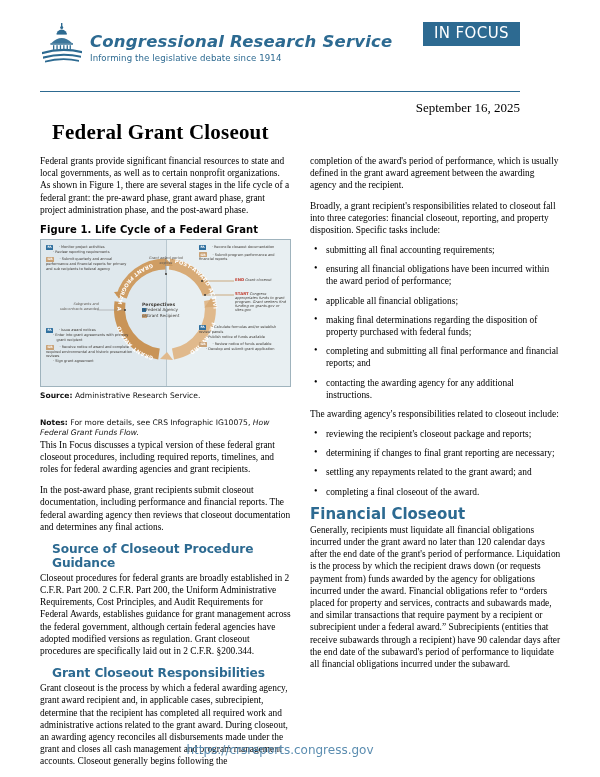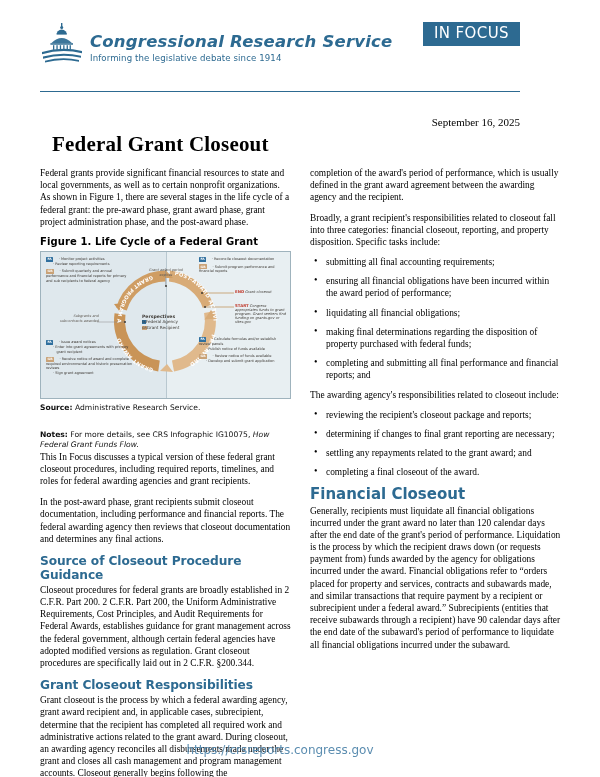--- a/index.html
+++ b/index.html
@@ -71,22 +71,22 @@
     line-height: 1.15;
   }
   .rule {
     border-top: 1.6px solid #2d6a91;
     margin-top: 7px;
   }
 
   
   .date-line {
     text-align: right;
-    font-size: 11px;
-    margin-top: 24px;
+    font-size: 13px;
+    margin-top: 8px;
     color: #000;
   }
   .doc-title {
     font-family: "Liberation Serif", serif;
     font-weight: bold;
     font-size: 21px;
     letter-spacing: 0.2px;
     margin: 5px 0 11px 12px;
     line-height: 1.1;
   }
@@ -103,21 +103,21 @@
     font-size: 9.4px;
     line-height: 1.295;
     margin: 0 0 8px 0;
     text-align: left;
   }
   .h2 {
     font-family: "DejaVu Sans", sans-serif;
     font-weight: bold;
     font-size: 12.2px;
     color: #2d6a91;
-    margin: 9px 0 2px 0;
+    margin: 9px 0 2px 12px;
     line-height: 1.15;
     letter-spacing: -0.1px;
   }
   .h3 {
     font-family: "DejaVu Sans", sans-serif;
     font-weight: bold;
     font-size: 15px;
     color: #2d6a91;
     margin: 8px 0 1px 0;
     line-height: 1.15;
@@ -404,23 +404,24 @@
     </div>
 
     <div class="col">
 
       <p class="body">completion of the award's period of performance, which is usually defined in the grant award agreement between the awarding agency and the recipient.</p>
       <p class="body">Broadly, a grant recipient's responsibilities related to closeout fall into three categories: financial closeout, reporting, and property disposition. Specific tasks include:</p>
 
       <ul class="bullets">
         <li>submitting all final accounting requirements;</li>
         <li>ensuring all financial obligations have been incurred within the award period of performance;</li>
-        <li>liquidating all financial obligations;</li>
+        <li>applicable all financial obligations;</li>
         <li>making final determinations regarding the disposition of property purchased with federal funds;</li>
         <li>completing and submitting all final performance and financial reports; and</li>
+        <li>contacting the awarding agency for any additional instructions.</li>
       </ul>
 
       <p class="body">The awarding agency's responsibilities related to closeout include:</p>
 
       <ul class="bullets">
         <li>reviewing the recipient's closeout package and reports;</li>
         <li>determining if changes to final grant reporting are necessary;</li>
         <li>settling any repayments related to the grant award; and</li>
         <li>completing a final closeout of the award.</li>
       </ul>

